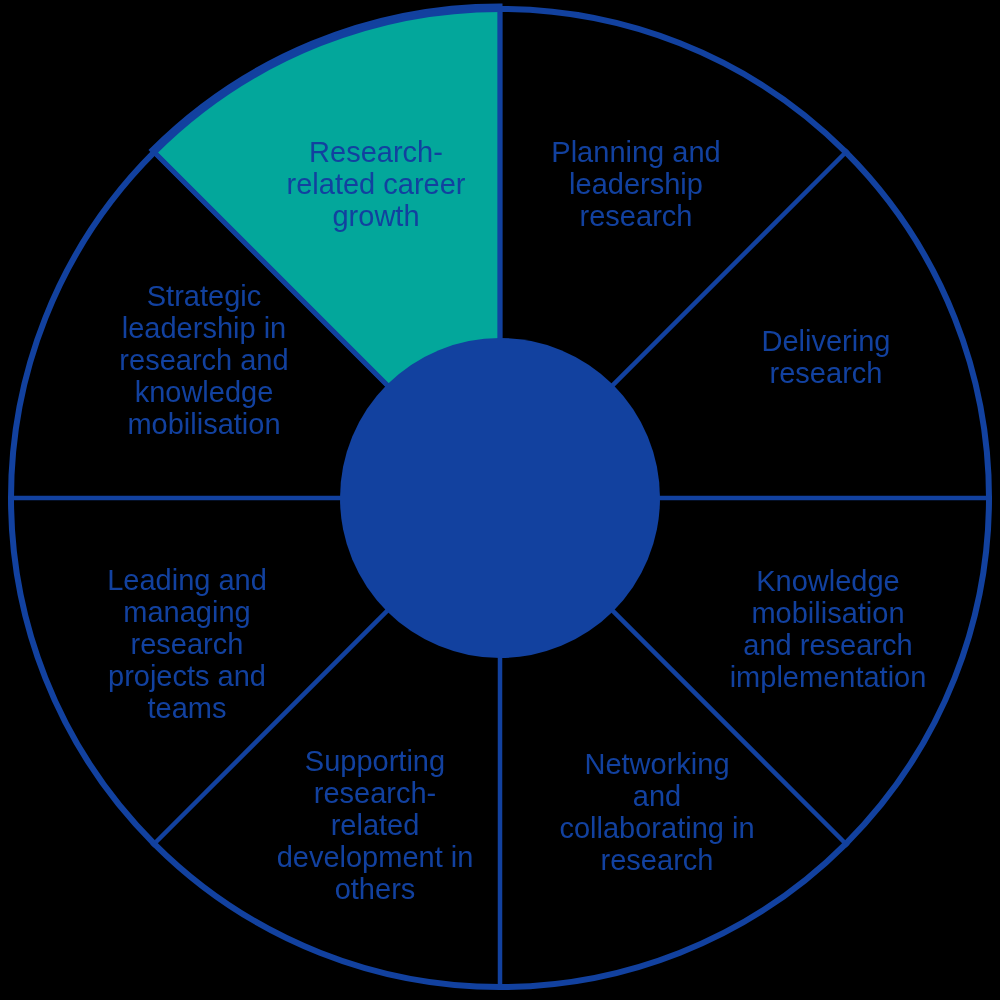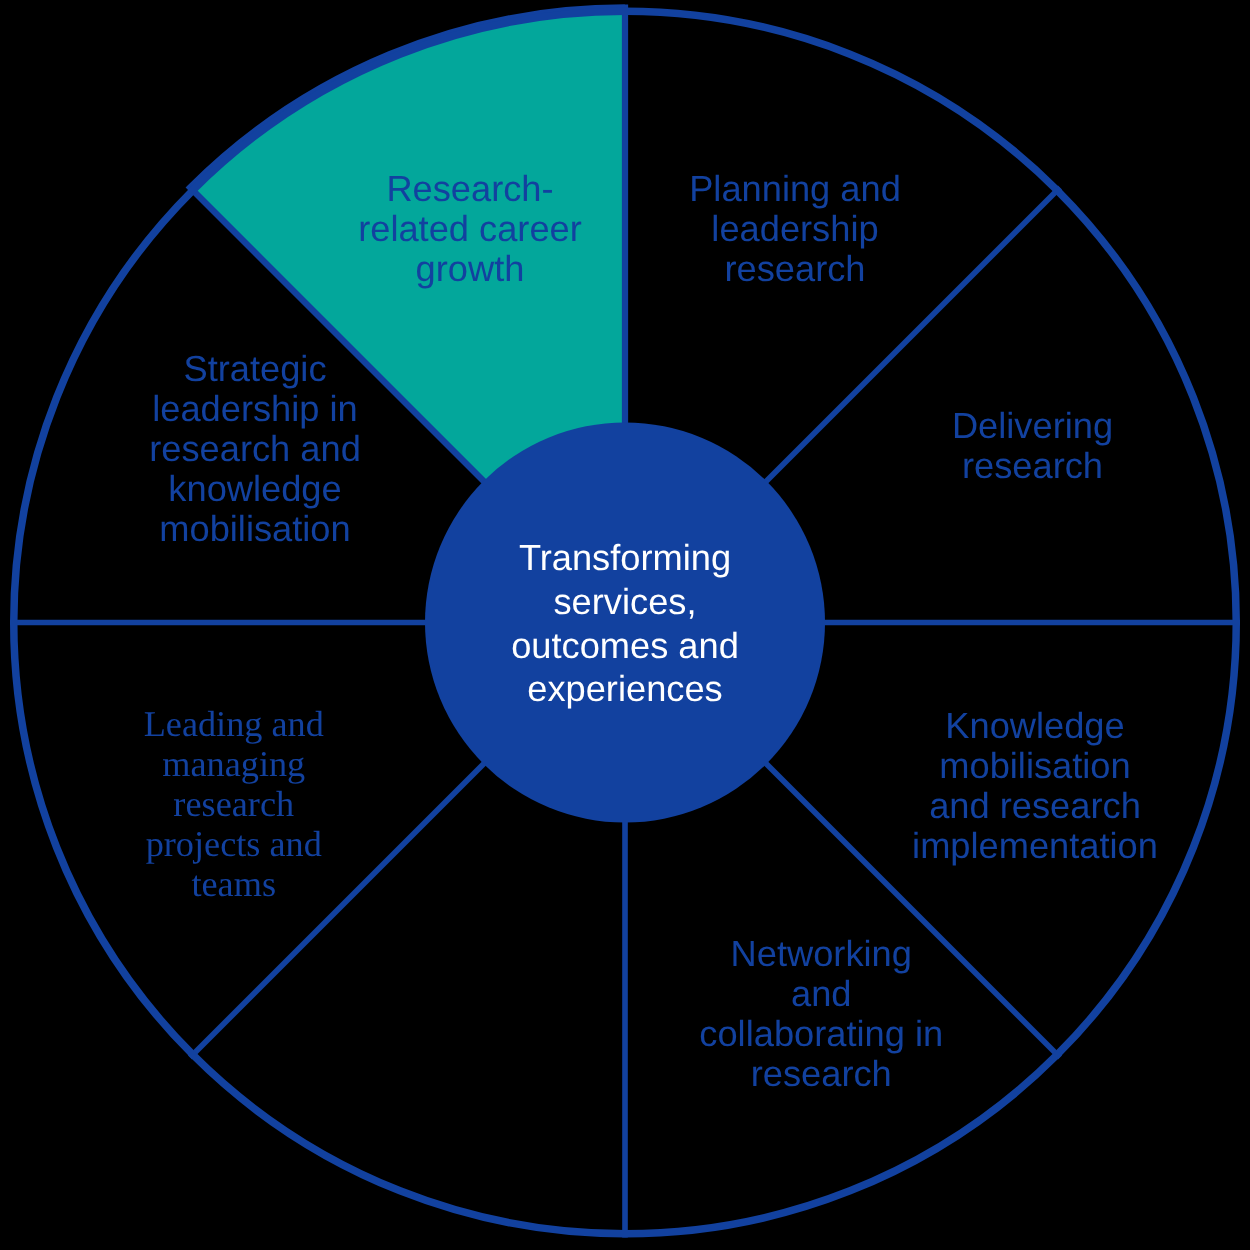--- a/index.html
+++ b/index.html
@@ -97,31 +97,32 @@
   <div class="seg-label" style="left:828px; top:629px;">Knowledge
 mobilisation
 and research
 implementation</div>
 
   <div class="seg-label" style="left:657px; top:812px;">Networking
 and
 collaborating in
 research</div>
 
+  <div class="seg-label" style="left:375px; top:825px;">Supporting
+research-
+related
+development in
+others</div>
 
-  <div class="seg-label" style="left:187px; top:644px;font-family:Liberation Serif, serif;">Leading and
+  <div class="seg-label" style="left:187px; top:644px;">Leading and
 managing
 research
 projects and
 teams</div>
 
   <div class="seg-label" style="left:204px; top:360px;">Strategic
 leadership in
 research and
 knowledge
 mobilisation</div>
 
-  <div class="hub-label" style="left:500px; top:500px;">Transforming
-services,
-outcomes and
-experiences</div>
 
 </div>
 
 </body></html>

